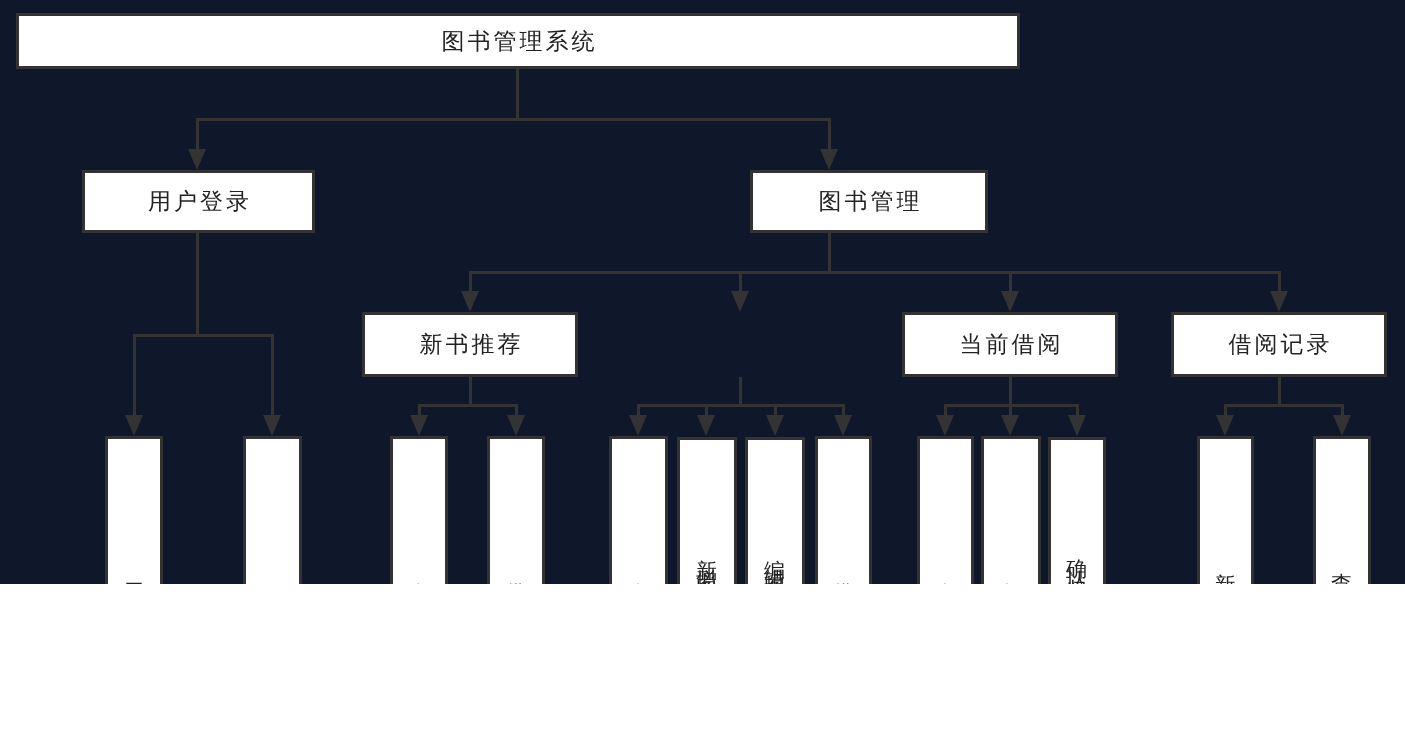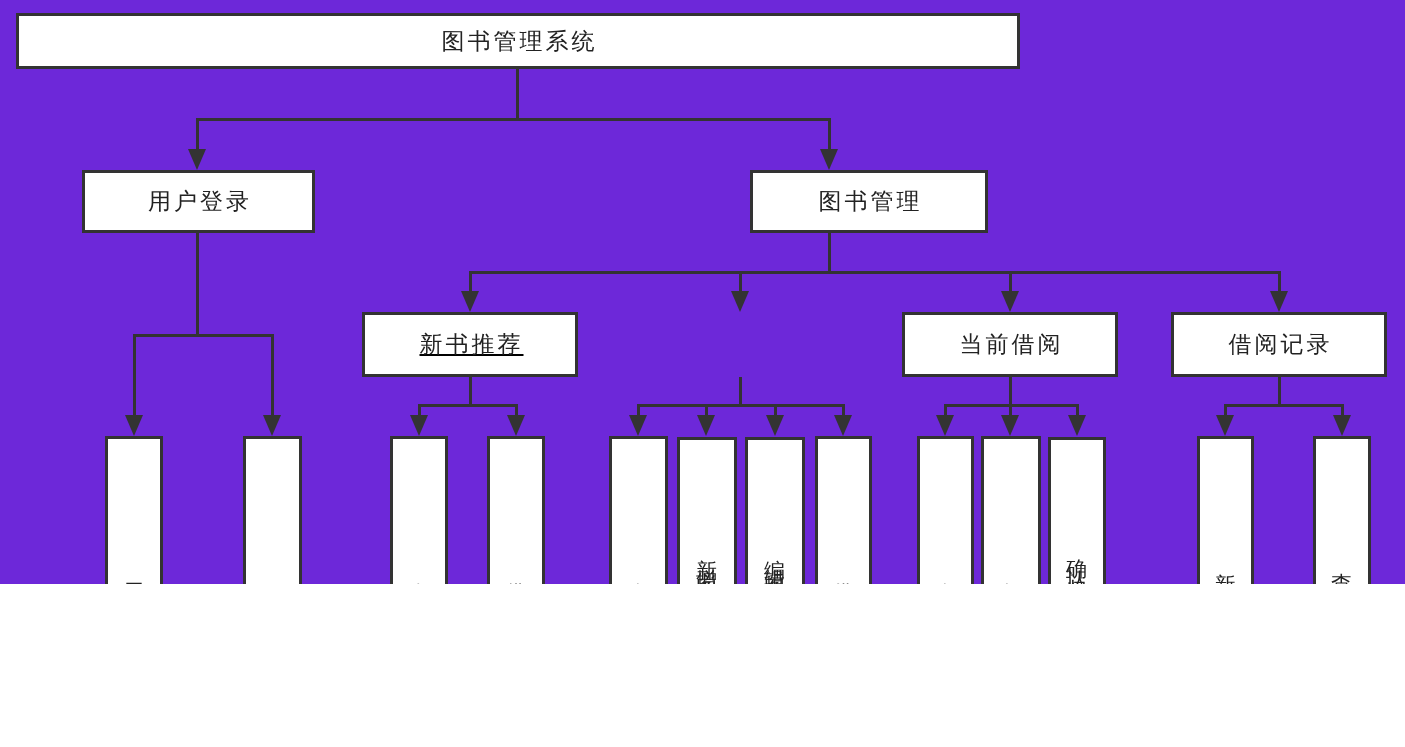--- a/index.html
+++ b/index.html
@@ -1,21 +1,21 @@
 <!DOCTYPE html>
 <html><head>
 <meta charset="utf-8">
 <style>
   html, body { margin: 0; padding: 0; }
   body { background: #ffffff; font-family: "Liberation Sans", sans-serif; }
   .canvas {
     position: relative;
     width: 1405px;
     height: 584px;
-    background: #6d28d9;
+    background: #0f172a;
     overflow: hidden;
     text-align: center;
   }
   .box {
     position: absolute;
     background: #ffffff;
     border: 3px solid #333333;
     box-sizing: border-box;
     display: flex;
     align-items: center;
@@ -95,21 +95,21 @@
   <div class="hl" style="left:469px; top:271px; width:812px;"></div>
   <div class="vl" style="left:469px; top:271px; height:21px;"></div>
   <div class="arrow" style="left:461px; top:291px;"></div>
   <div class="vl" style="left:739px; top:271px; height:21px;"></div>
   <div class="arrow" style="left:731px; top:291px;"></div>
   <div class="vl" style="left:1009px; top:271px; height:21px;"></div>
   <div class="arrow" style="left:1001px; top:291px;"></div>
   <div class="vl" style="left:1278px; top:271px; height:21px;"></div>
   <div class="arrow" style="left:1270px; top:291px;"></div>
 
-  <div class="box" style="left:362px; top:312px; width:216px; height:65px;text-decoration:underline;">
+  <div class="box" style="left:362px; top:312px; width:216px; height:65px;">
     <span class="hlabel">新书推荐</span>
   </div>
   <div class="box" style="left:1171px; top:312px; width:216px; height:65px;">
     <span class="hlabel">借阅记录</span>
   </div>
   <div class="box" style="left:902px; top:312px; width:216px; height:65px;">
     <span class="hlabel">当前借阅</span>
   </div>
 
   <div class="vl" style="left:469px; top:377px; height:30px;"></div>

